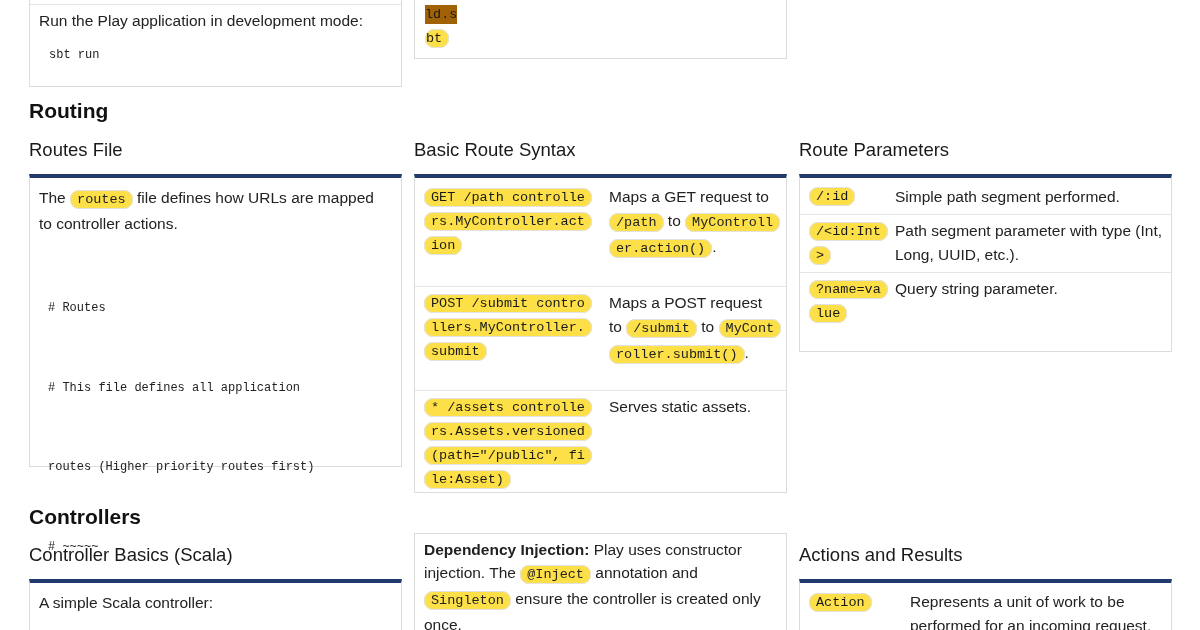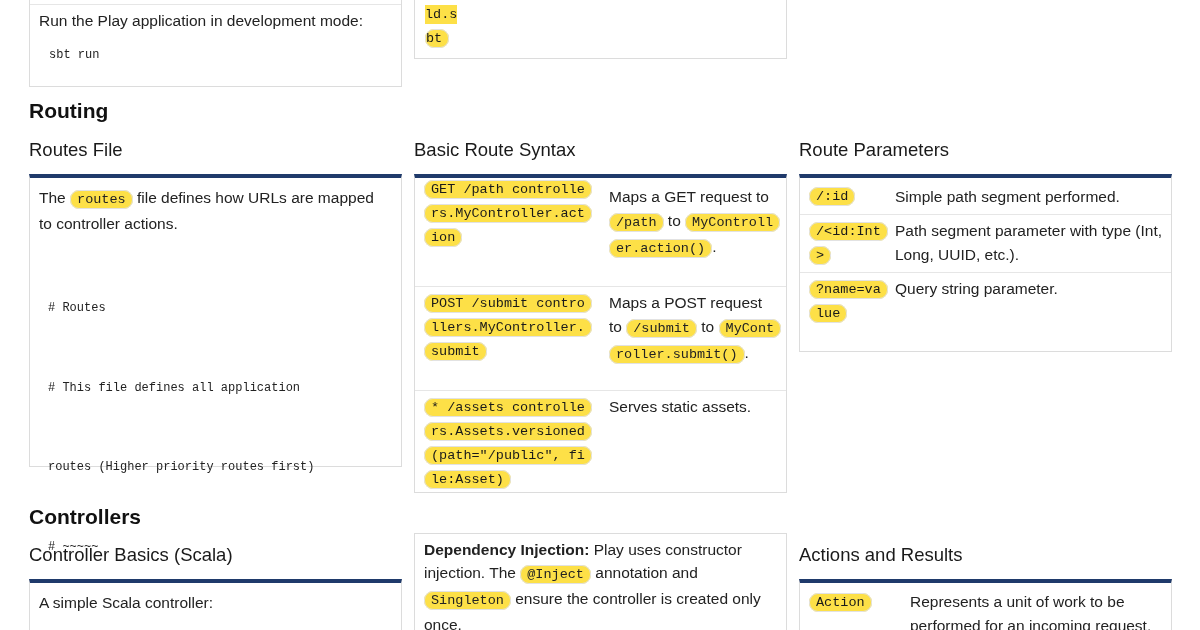--- a/index.html
+++ b/index.html
@@ -44,21 +44,21 @@
 </head>
 <body>
 
 <div class="card" style="left:29px; top:-2px; width:373px; height:89px; border-top:none;">
   <div class="abs" style="left:0; right:0; top:6px; border-top:1px solid #e6e6e6;"></div>
   <div class="abs body-text" style="left:9px; top:11px;">Run the Play application in development mode:</div>
   <div class="abs code-block" style="left:19px; top:44px;">sbt run</div>
 </div>
 
 <div class="card" style="left:414px; top:-2px; width:373px; height:61px; border-top:none;">
-  <div class="abs" style="left:10px; top:5px;"><span class="mono" style="background:#fde047; padding:2px 0; line-height:24px;">ld.s</span></div>
+  <div class="abs" style="left:10px; top:5px;"><span class="mono" style="background:#a16207; padding:2px 0; line-height:24px;">ld.s</span></div>
   <div class="abs" style="left:10px; top:29px;"><span class="pill" style="padding-left:0;">bt</span></div>
 </div>
 
 <div class="abs section-title" style="left:29px; top:99px;">Routing</div>
 
 <div class="abs sub-title" style="left:29px; top:139px;">Routes File</div>
 <div class="card top-accent" style="left:29px; top:174px; width:373px; height:293px;">
   <div class="abs body-text" style="left:9px; top:8px; width:350px;">
     <span>The</span>
     <span class="pill">routes</span>
@@ -73,21 +73,21 @@
     
     
     
   </div>
 </div>
 
 <div class="abs sub-title" style="left:414px; top:139px;">Basic Route Syntax</div>
 <div class="card top-accent" style="left:414px; top:174px; width:373px; height:319px;">
 
   <div class="row first" style="top:0; height:108px;">
-    <div class="cell code-cell" style="left:9px; top:0; width:166px;"><span class="pill">GET /path controllers.MyController.action</span></div>
+    <div class="cell code-cell" style="left:9px; top:8px; width:166px;"><span class="pill">GET /path controllers.MyController.action</span></div>
     <div class="cell desc-cell" style="left:194px; top:7px; width:170px;">
       <span>Maps a GET request to</span>
       <span class="pill">/path</span>
       <span>to</span>
       <span class="pill" style="word-break:break-all;">MyController.action()</span><span>.</span>
     </div>
   </div>
 
   <div class="row" style="top:108px; height:104px;">
     <div class="cell code-cell" style="left:9px; top:5px; width:166px;"><span class="pill">POST /submit controllers.MyController.submit</span></div>

